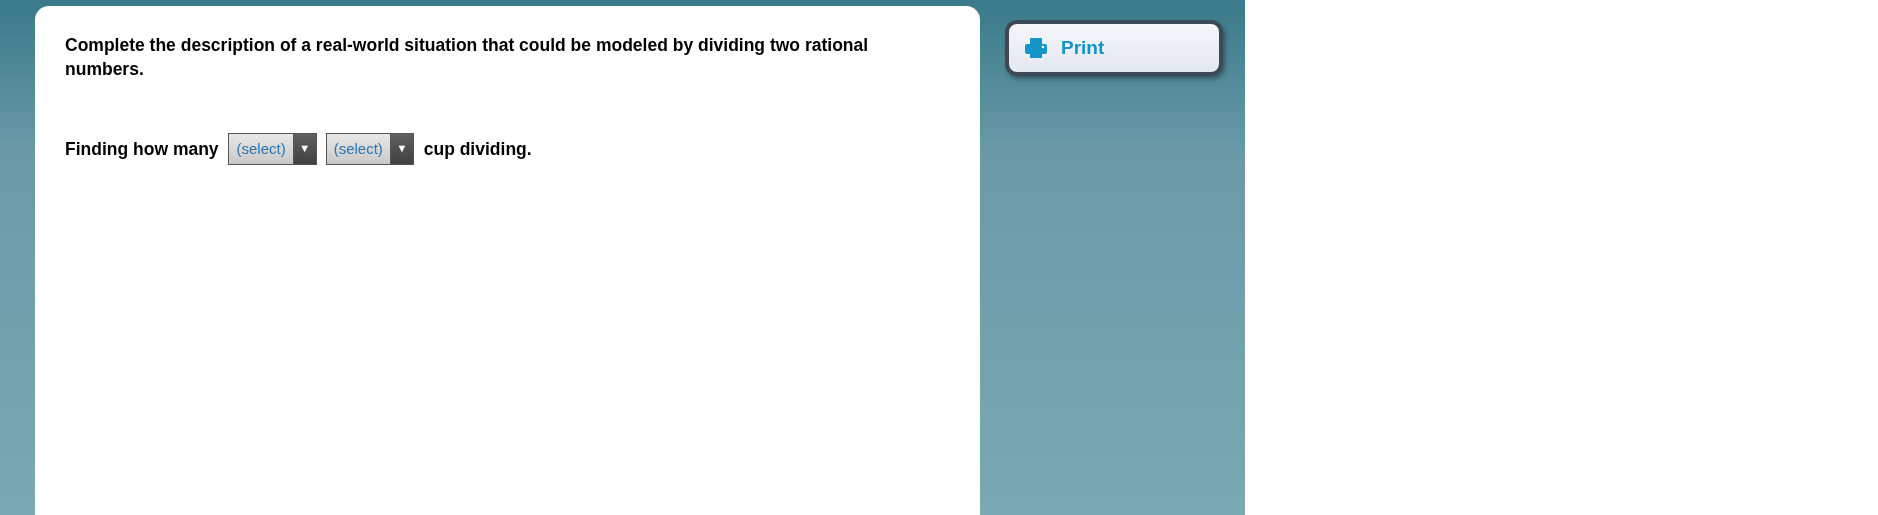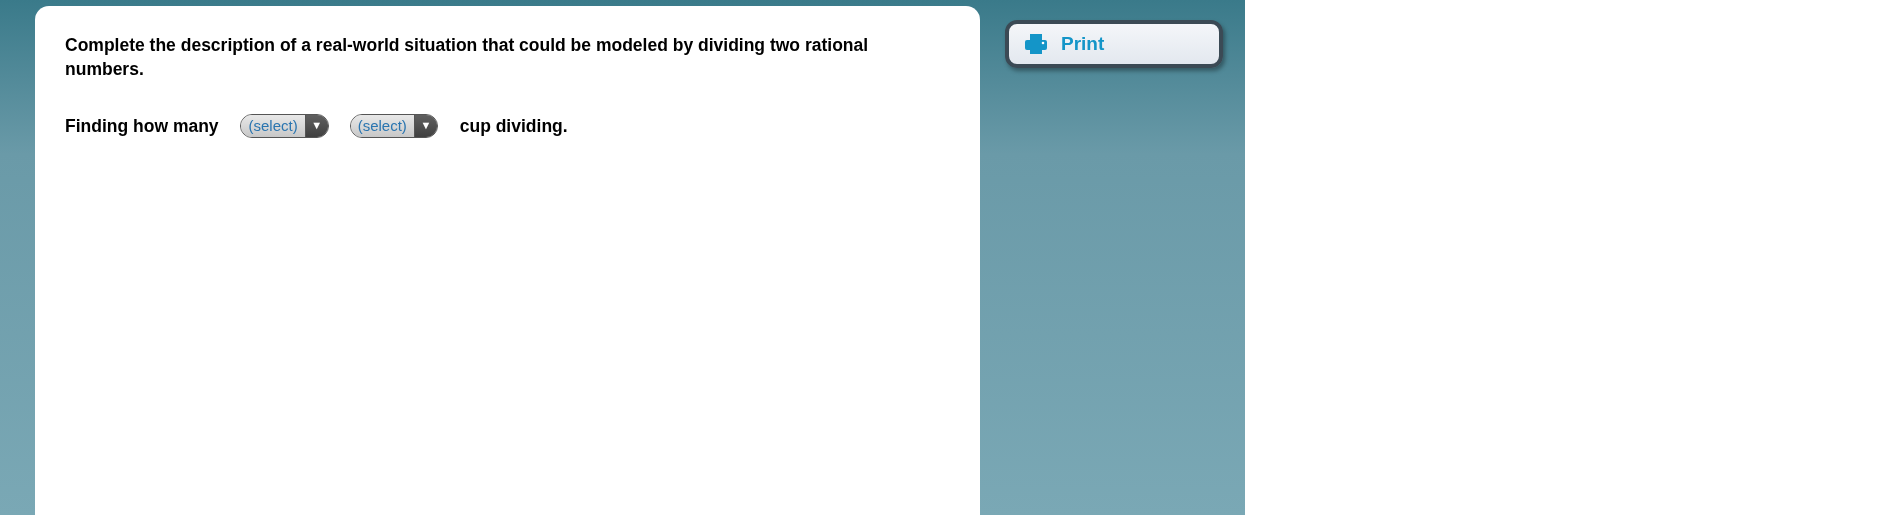--- a/index.html
+++ b/index.html
@@ -29,45 +29,45 @@
       width: 945px;
       height: 509px;
       padding: 28px 30px;
       position: relative;
     }
     .instruction-text {
       font-weight: bold;
       font-size: 17.5px;
       color: #000000;
       line-height: 1.35;
-      margin-bottom: 24px;
+      margin-bottom: 52px;
       max-width: 860px;
     }
     .question-line {
       font-weight: bold;
       font-size: 17.5px;
       color: #000000;
       line-height: 1.6;
       display: flex;
       align-items: center;
       flex-wrap: wrap;
-      gap: 13px;
+      gap: 1px;
     }
     .question-line span.text-frag {
       white-space: pre;
     }
     .select-widget {
       display: inline-flex;
       align-items: stretch;
       border: 1px solid #555555;
-      border-radius: 12px;
+      border-radius: 0;
       overflow: hidden;
-      height: 24px;
+      height: 32px;
       vertical-align: middle;
-      margin: 9px 4px;
+      margin: 0 4px;
       box-shadow: inset 0 0 0 1px rgba(0,0,0,0.1);
     }
     .select-label {
       background: linear-gradient(180deg, #e8e8e8 0%, #c8c8c8 100%);
       padding: 0 7px;
       color: #2a75b0;
       font-weight: normal;
       font-size: 15px;
       display: flex;
       align-items: center;
@@ -85,21 +85,21 @@
     .side-panel {
       position: absolute;
       left: 1005px;
       top: 20px;
     }
     .print-button {
       background: linear-gradient(180deg, #f4f6f9 0%, #e3e8ef 100%);
       border: 4px solid #3b4a55;
       border-radius: 12px;
       width: 218px;
-      height: 48px;
+      height: 56px;
       display: flex;
       align-items: center;
       padding: 0 14px;
       gap: 12px;
       cursor: pointer;
       box-shadow: 2px 3px 4px rgba(0,0,0,0.35);
     }
     .print-icon {
       width: 26px;
       height: 22px;

